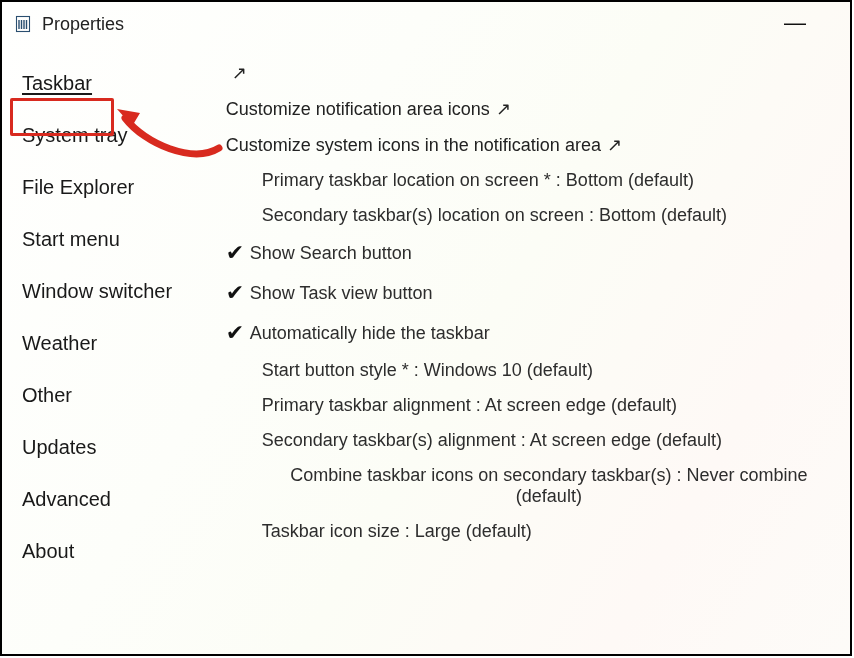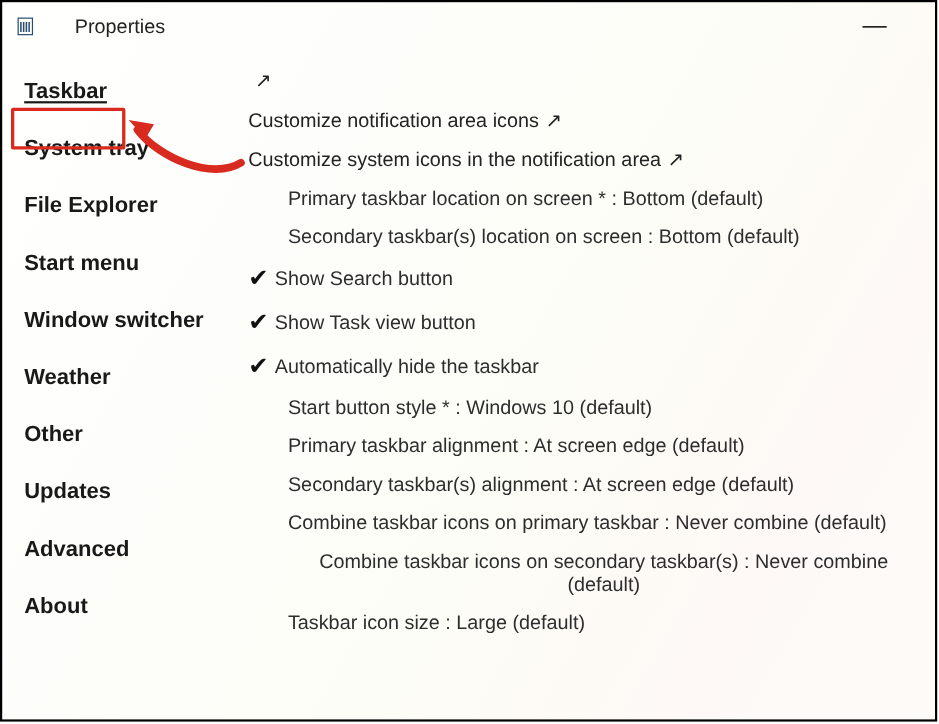--- a/index.html
+++ b/index.html
@@ -18,21 +18,20 @@
       position: relative;
       display: flex;
       flex-direction: column;
     }
     .titlebar {
       height: 44px;
       display: flex;
       align-items: center;
       padding: 0 14px 0 12px;
       position: relative;
-      gap: 26px;
     }
     .titlebar .icon {
       width: 18px; height: 18px; margin-right: 10px;
       display: inline-flex; align-items: center; justify-content: center;
     }
     .titlebar .title { font-size: 18px; font-weight: 400; color: #222; }
     .titlebar .min {
       position: absolute; right: 46px; top: 14px; width: 18px; height: 14px;
       display: inline-flex; align-items: center; justify-content: center;
       font-size: 22px; line-height: 0; color:#111; font-weight: 300;
@@ -44,21 +43,21 @@
       position: relative;
     }
     .sidebar {
       width: 206px;
       padding: 8px 0 0 16px;
       display: flex;
       flex-direction: column;
     }
     .sidebar .item {
       font-size: 20px;
-      font-weight: 700;
+      font-weight: 400;
       color: #191919;
       margin: 10px 0 11px 0;
       padding: 4px 6px 4px 4px;
       display: inline-block;
       cursor: pointer;
     }
     .item.selected .label-inner { text-decoration: underline; text-underline-offset: 3px; }
     .highlight {
       border: 3px solid #d82a1f;
       position: absolute;
@@ -158,23 +157,20 @@
       <div class="row sub click">
         <span>Start button style * : Windows 10 (default)</span>
       </div>
       <div class="row sub click">
         <span>Primary taskbar alignment : At screen edge (default)</span>
       </div>
       <div class="row sub click">
         <span>Secondary taskbar(s) alignment : At screen edge (default)</span>
       </div>
       <div class="row sub click">
-        <span>Combine taskbar icons on primary taskbar : Never combine (default)</span>
-      </div>
-      <div class="row sub click">
         <span>Combine taskbar icons on secondary taskbar(s) : Never combine (default)</span>
       </div>
       <div class="row sub click">
         <span>Taskbar icon size : Large (default)</span>
       </div>
     </div>
 
     <div class="highlight"></div>
 
     <div class="arrow-wrap">

